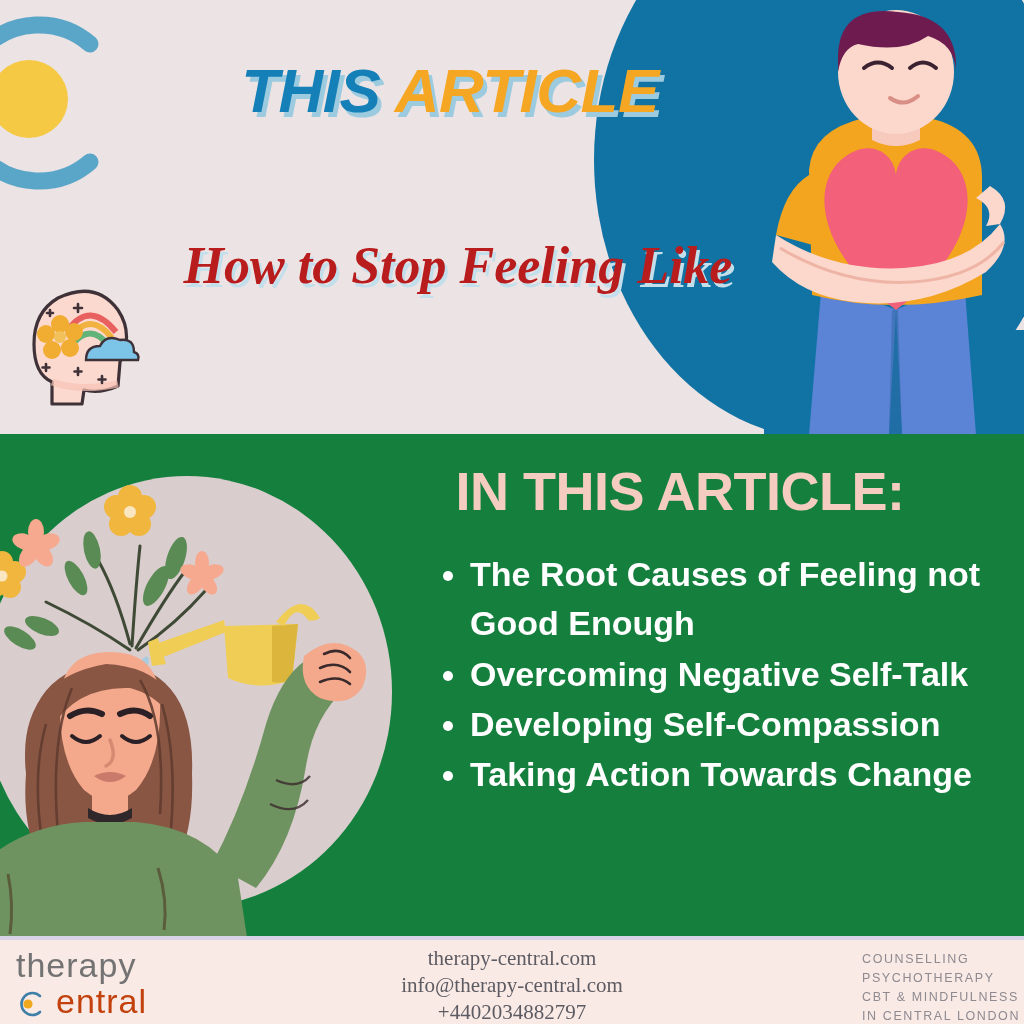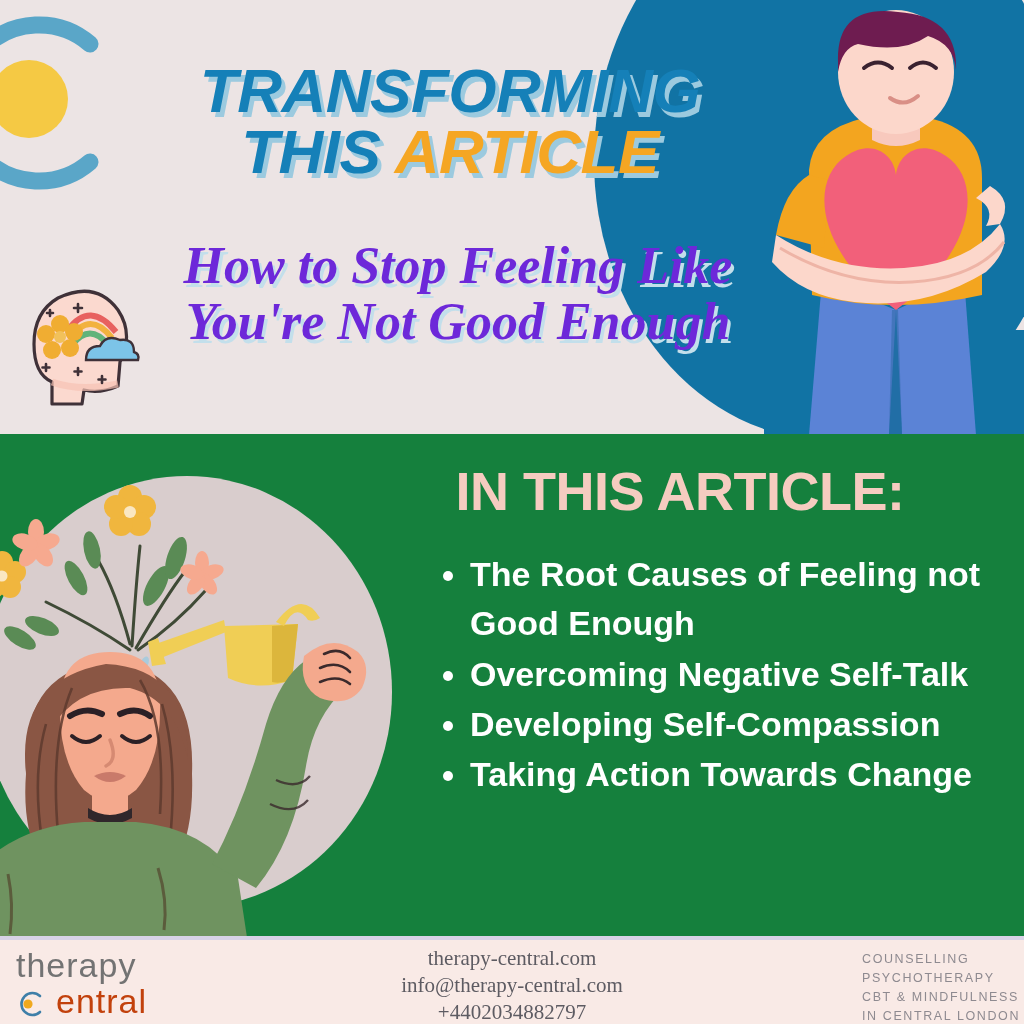--- a/index.html
+++ b/index.html
@@ -36,21 +36,21 @@
     white-space:nowrap;
   }
   .title-gold{color:#f5a623;text-shadow:4px 5px 0 #9ccadf;}
 
   .subtitle{
     position:absolute;left:118px;top:238px;width:680px;
     text-align:center;
     font-family:"Liberation Serif", serif;
     font-weight:bold;font-style:italic;
     font-size:52px;line-height:1.08;
-    color:#6d28d9;
+    color:#b91c1c;
     text-shadow:3px 4px 0 #c3dfeb;
   }
 
   
   .mid-section{position:absolute;left:0;top:434px;width:1024px;height:504px;background:#15803d;overflow:hidden;}
 
   
   .beige-circle{position:absolute;left:-18px;top:42px;width:410px;height:432px;border-radius:50%;background:#d9cdcd;}
 
   .article-heading{
@@ -154,27 +154,25 @@
       <g stroke="#3f3138" stroke-width="2.6" stroke-linecap="round">
         <path d="M56 22 v8 M52 26 h8"></path>
           <path d="M28 28 v6 M25 31 h6"></path>
         <path d="M24 82 v7 M20.5 85.5 h7"></path>
           <path d="M56 86 v7 M52.5 89.5 h7"></path>
         <path d="M80 94 v7 M76.5 97.5 h7"></path>
       </g>
     </svg>
 
     <div class="title-block">
-      <div class="title-line">TRANSFORMING</div>
       <div class="title-line"><span>THIS </span><span class="title-gold">ARTICLE</span></div>
     </div>
 
     <div class="subtitle">
       <div>How to Stop Feeling Like</div>
-      <div>You're Not Good Enough</div>
     </div>
   </div>
 
   <div class="mid-section">
 
     <div class="beige-circle"></div>
 
     <svg style="position:absolute;left:-20px;top:40px;width:420px;height:470px;" viewBox="0 0 420 470">
 
       <g stroke="#3f4a36" stroke-width="3" fill="none" stroke-linecap="round">

